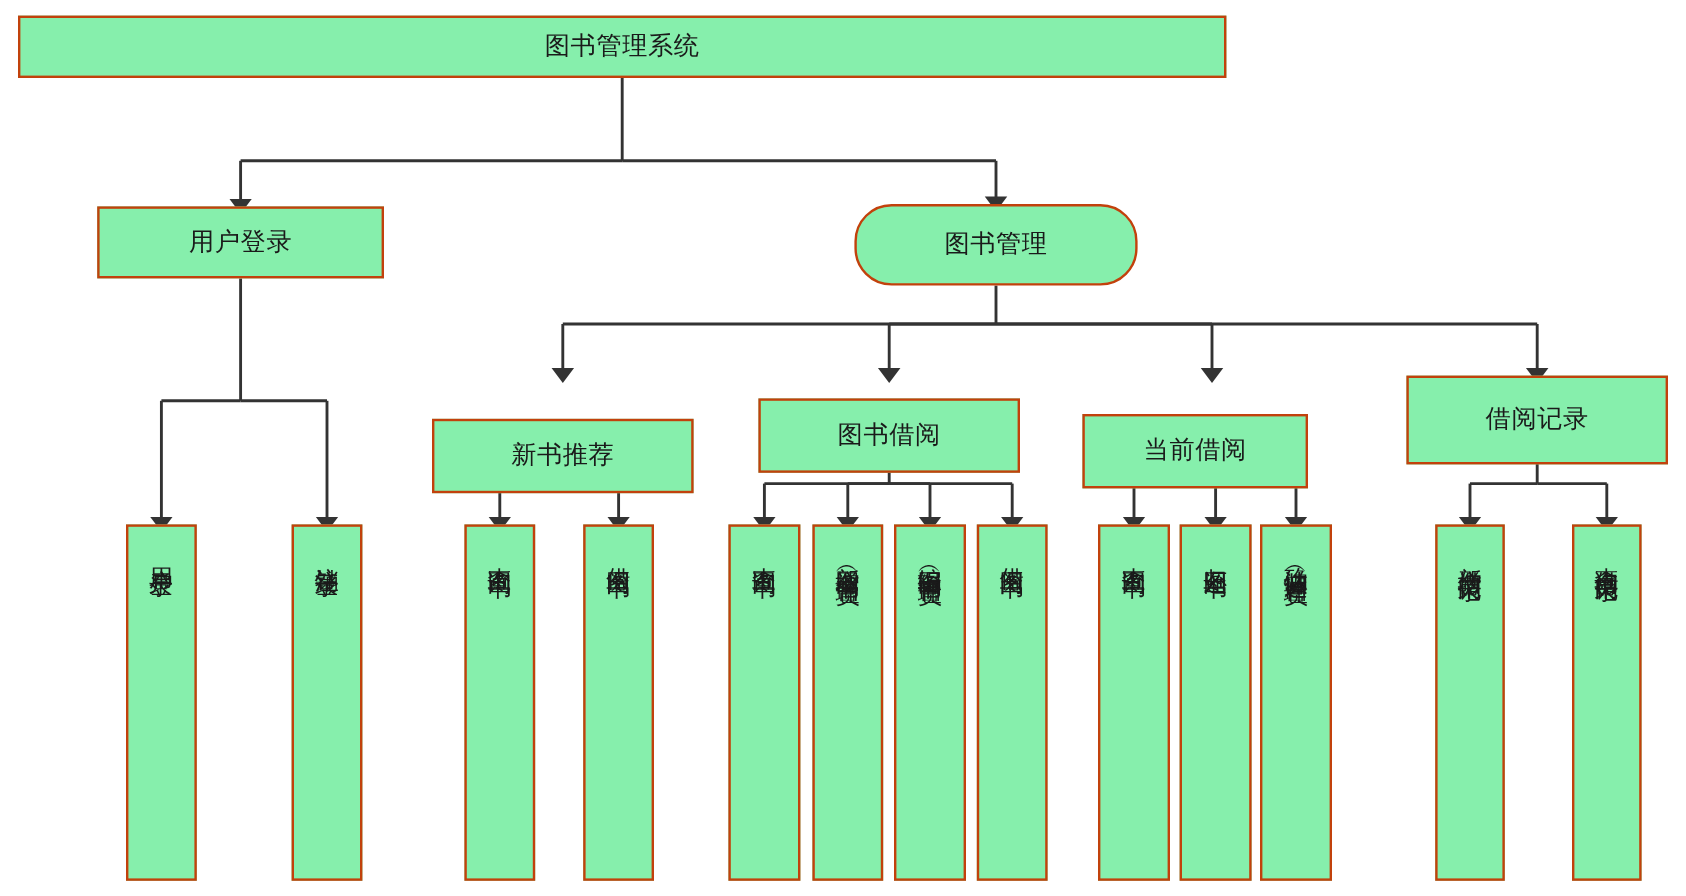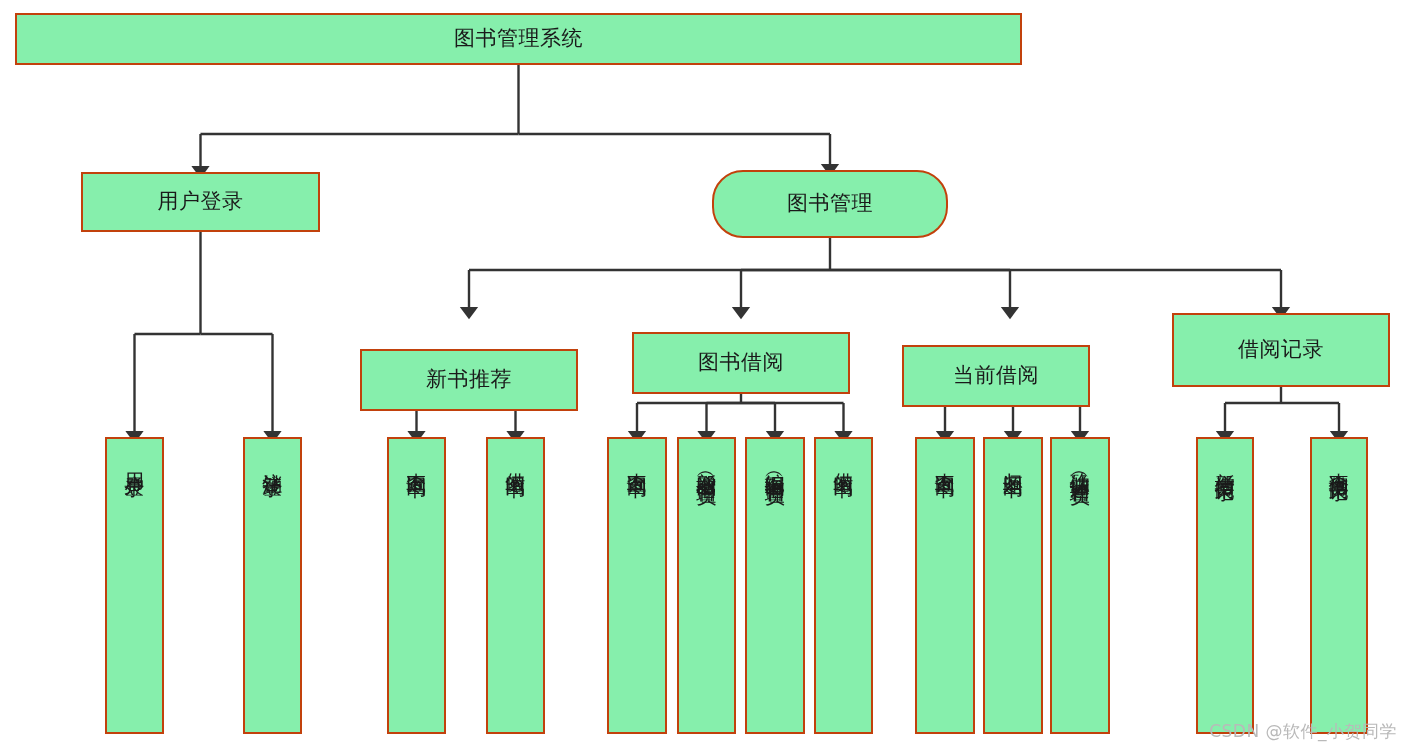--- a/index.html
+++ b/index.html
@@ -182,14 +182,13 @@
         <span class="vtext">确认归还（管理员）</span>
       </div>
       <div class="node vert" style="left: 1196px; top: 437px; width: 58px; height: 297px;">
         <span class="vtext">新增借阅记录</span>
       </div>
       <div class="node vert" style="left: 1310px; top: 437px; width: 58px; height: 297px;">
         <span class="vtext">查询借阅记录</span>
       </div>
     </div>
 
-  <div id="watermark">CSDN @软件_小贺同学</div>
 </div>
 
 </body></html>

